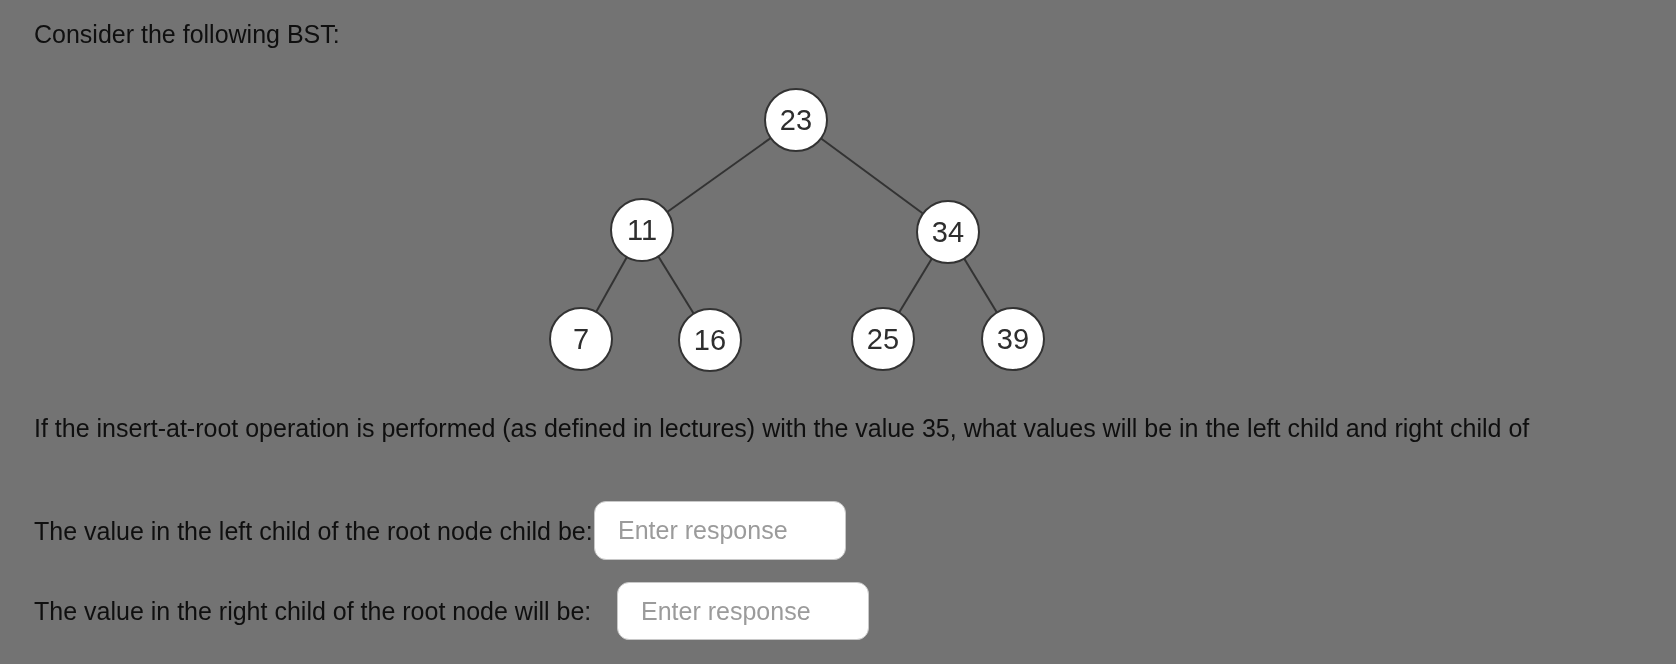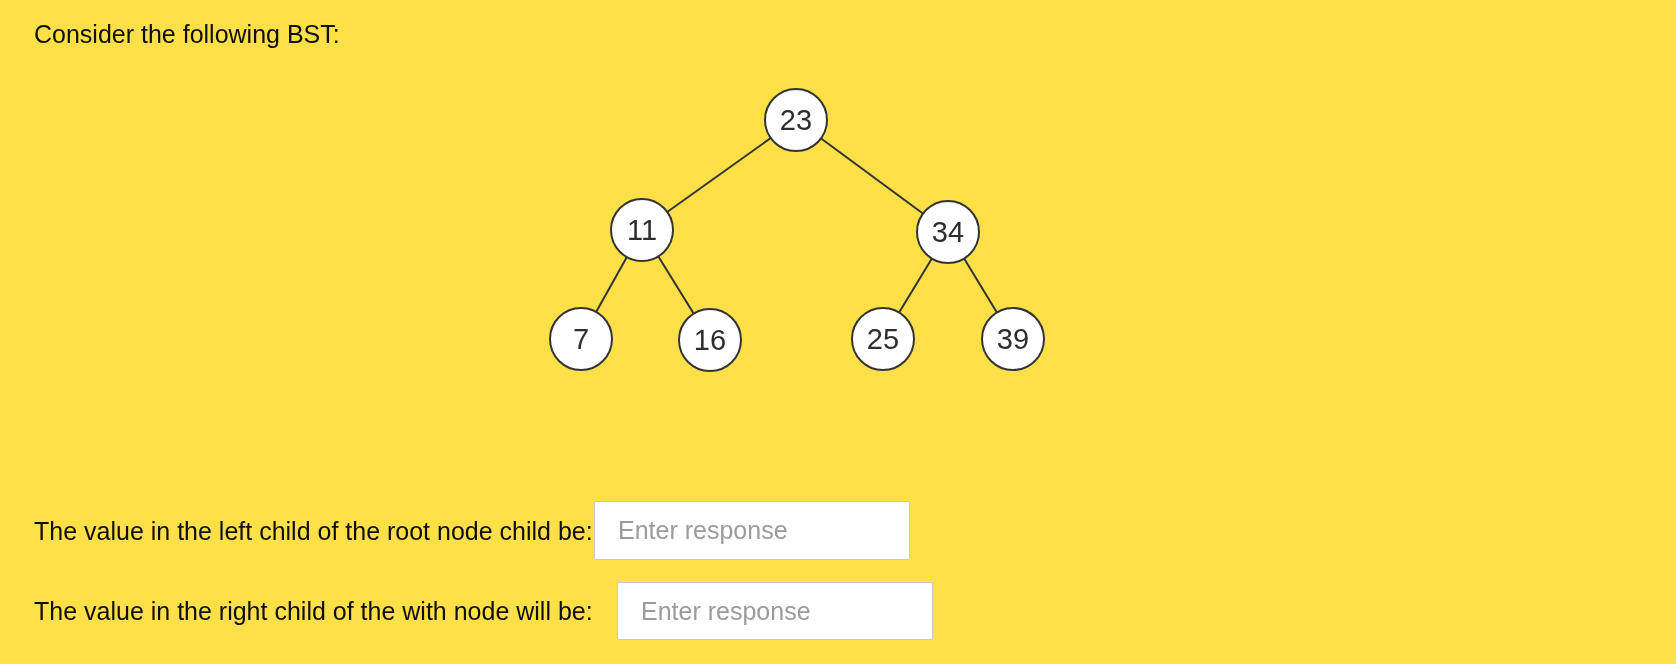--- a/index.html
+++ b/index.html
@@ -5,21 +5,21 @@
   html, body {
     margin: 0;
     padding: 0;
     background: #ffffff;
     font-family: "Liberation Sans", "DejaVu Sans", sans-serif;
   }
   .page {
     position: relative;
     width: 1676px;
     height: 664px;
-    background: #fde047;
+    background: #737373;
     overflow: hidden;
     color: #0f0f0f;
   }
   .intro {
     position: absolute;
     left: 34px;
     top: 19px;
     font-size: 25px;
     line-height: 30px;
     color: #0f0f0f;
@@ -53,24 +53,24 @@
     left: 34px;
     top: 50%;
     transform: translateY(-50%);
     font-size: 25px;
     color: #0f0f0f;
     white-space: nowrap;
   }
   .response-input {
     position: absolute;
     top: 0;
-    width: 316px;
+    width: 252px;
     box-sizing: border-box;
     border: 1px solid #c8c8c8;
-    border-radius: 2px;
+    border-radius: 12px;
     background: #ffffff;
     font-family: "Liberation Sans", "DejaVu Sans", sans-serif;
     font-size: 25px;
     color: #333333;
     padding: 0 10px 0 23px;
     outline: none;
   }
   .row-1 .response-input { left: 594px; height: 59px; }
   .row-2 .response-input { left: 617px; height: 58px; }
   .response-input::placeholder {
@@ -116,25 +116,26 @@
         <circle cx="883" cy="339" r="31" fill="#ffffff" stroke="#333333" stroke-width="2"></circle>
         <text x="883" y="339" text-anchor="middle" dy="0.36em" font-size="29" fill="#2e2e2e" font-family="&quot;Liberation Sans&quot;, &quot;DejaVu Sans&quot;, sans-serif">25</text>
       </g>
       <g>
         <circle cx="1013" cy="339" r="31" fill="#ffffff" stroke="#333333" stroke-width="2"></circle>
         <text x="1013" y="339" text-anchor="middle" dy="0.36em" font-size="29" fill="#2e2e2e" font-family="&quot;Liberation Sans&quot;, &quot;DejaVu Sans&quot;, sans-serif">39</text>
       </g>
     </svg>
 
   <div class="question">
+    <div class="q-line">If the insert-at-root operation is performed (as defined in lectures) with the value 35, what values will be in the left child and right child of</div>
   </div>
 
   <div class="answer-row row-1">
     <div class="answer-label">The value in the left child of the root node child be:</div>
     <input class="response-input" type="text" placeholder="Enter response" style="">
   </div>
 
   <div class="answer-row row-2">
-    <div class="answer-label">The value in the right child of the with node will be:</div>
+    <div class="answer-label">The value in the right child of the root node will be:</div>
     <input class="response-input" type="text" placeholder="Enter response" style="">
   </div>
 
 </div>
 
 </body></html>

